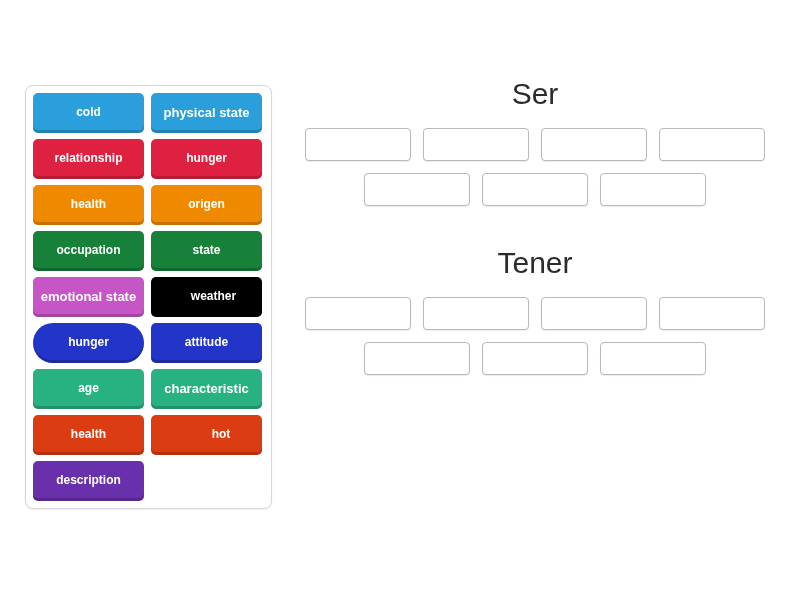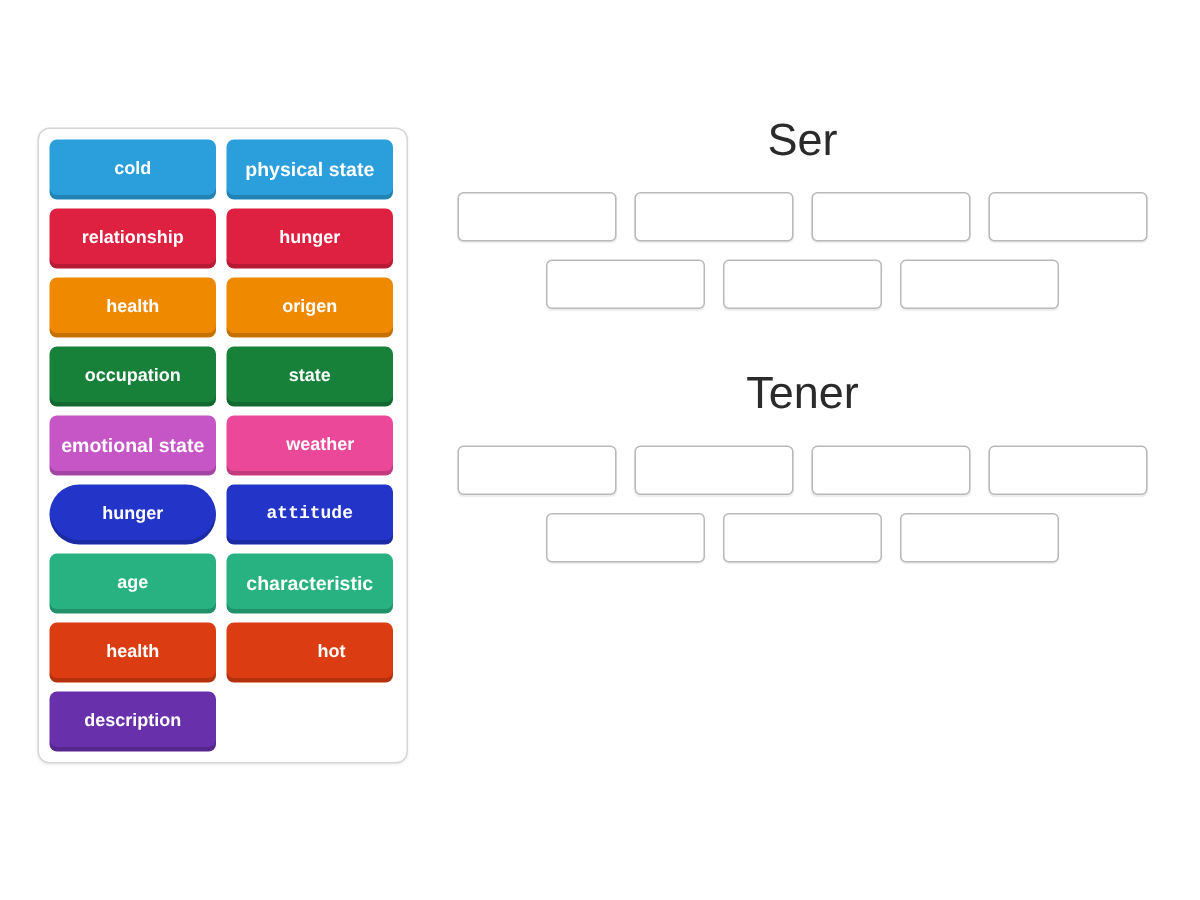--- a/index.html
+++ b/index.html
@@ -73,23 +73,23 @@
   <div id="word-bank">
       <div class="tile" style="background: rgb(43, 159, 220);">cold</div>
       <div class="tile small" style="background: rgb(43, 159, 220);">physical state</div>
       <div class="tile" style="background: rgb(222, 33, 65);">relationship</div>
       <div class="tile" style="background: rgb(222, 33, 65);">hunger</div>
       <div class="tile" style="background: rgb(239, 138, 0);">health</div>
       <div class="tile" style="background: rgb(239, 138, 0);">origen</div>
       <div class="tile" style="background: rgb(23, 129, 58);">occupation</div>
       <div class="tile" style="background: rgb(23, 129, 58);">state</div>
       <div class="tile small" style="background: rgb(198, 85, 198);">emotional state</div>
-      <div class="tile" style="background: #ec4899; padding-left: 16px;">weather</div>
+      <div class="tile" style="background: #000000; padding-left: 16px;">weather</div>
       <div class="tile" style="background: rgb(34, 53, 200); border-radius: 20px;">hunger</div>
-      <div class="tile" style="background: rgb(34, 53, 200); font-family: Liberation Mono, monospace;">attitude</div>
+      <div class="tile" style="background: rgb(34, 53, 200);">attitude</div>
       <div class="tile" style="background: rgb(40, 177, 129);">age</div>
       <div class="tile small" style="background: rgb(40, 177, 129);">characteristic</div>
       <div class="tile" style="background: rgb(220, 60, 17);">health</div>
       <div class="tile" style="background: rgb(220, 60, 17); padding-left: 31px;">hot</div>
       <div class="tile" style="background: rgb(105, 48, 171);">description</div>
     </div>
   <div id="groups">
       <section class="group">
         <h2 class="group-title">Ser</h2>
         <div class="slot-row">

